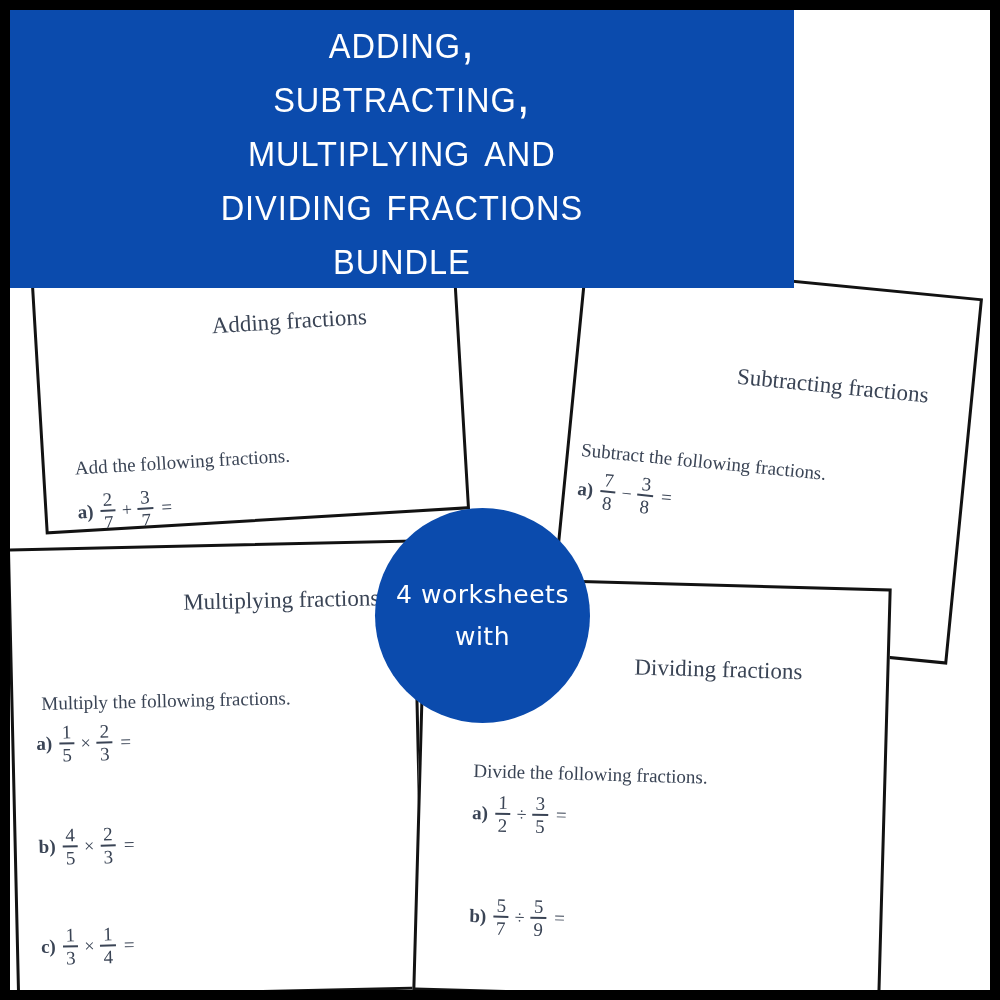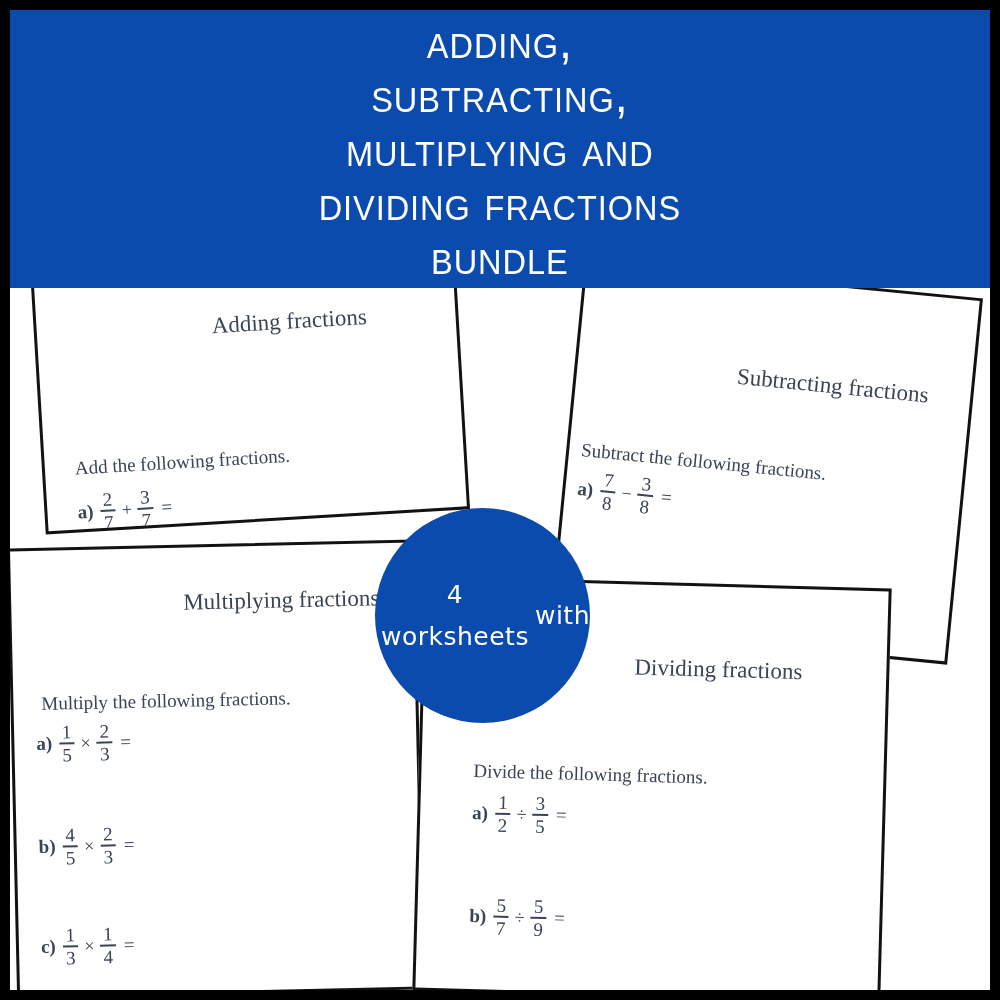--- a/index.html
+++ b/index.html
@@ -31,21 +31,21 @@
     height: 980px;
     background: #ffffff;
     overflow: hidden;
   }
 
   
   #banner {
     position: absolute;
     left: 0;
     top: 0;
-    width: 980px;
+    width: 784px;
     height: 278px;
     background: #0B4BAD;
     z-index: 40;
     display: flex;
     align-items: center;
     justify-content: center;
   }
   #banner-title {
     color: #ffffff;
     font-family: "Liberation Sans", sans-serif;
@@ -148,21 +148,21 @@
   #badge {
     position: absolute;
     left: 365px;
     top: 498px;
     width: 215px;
     height: 215px;
     border-radius: 50%;
     background: #0B4BAD;
     z-index: 60;
     display: flex;
-    flex-direction: row;
+    flex-direction: column;
     align-items: center;
     justify-content: center;
     text-align: center;
   }
   #badge .bline {
     color: #ffffff;
     font-family: "DejaVu Sans", sans-serif;
     font-size: 25px;
     line-height: 42px;
     letter-spacing: 0.5px;

